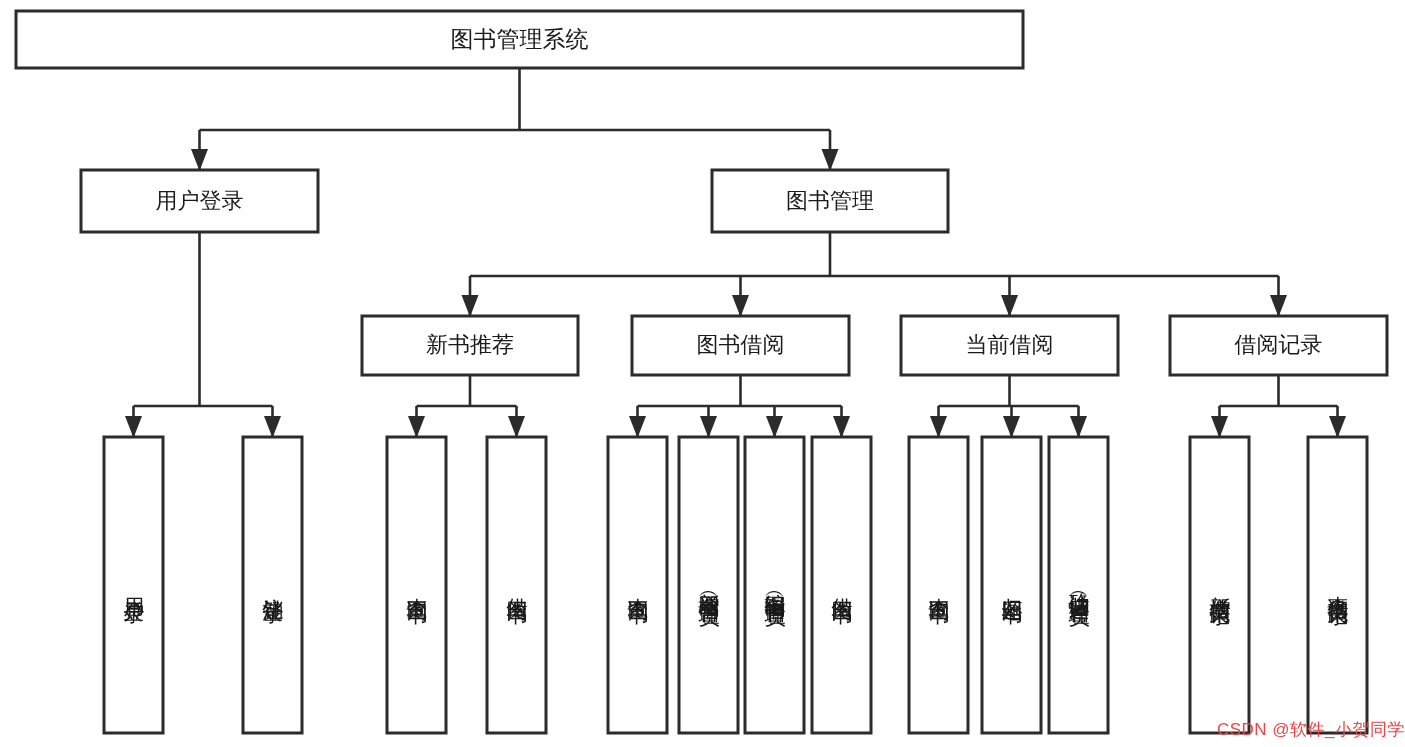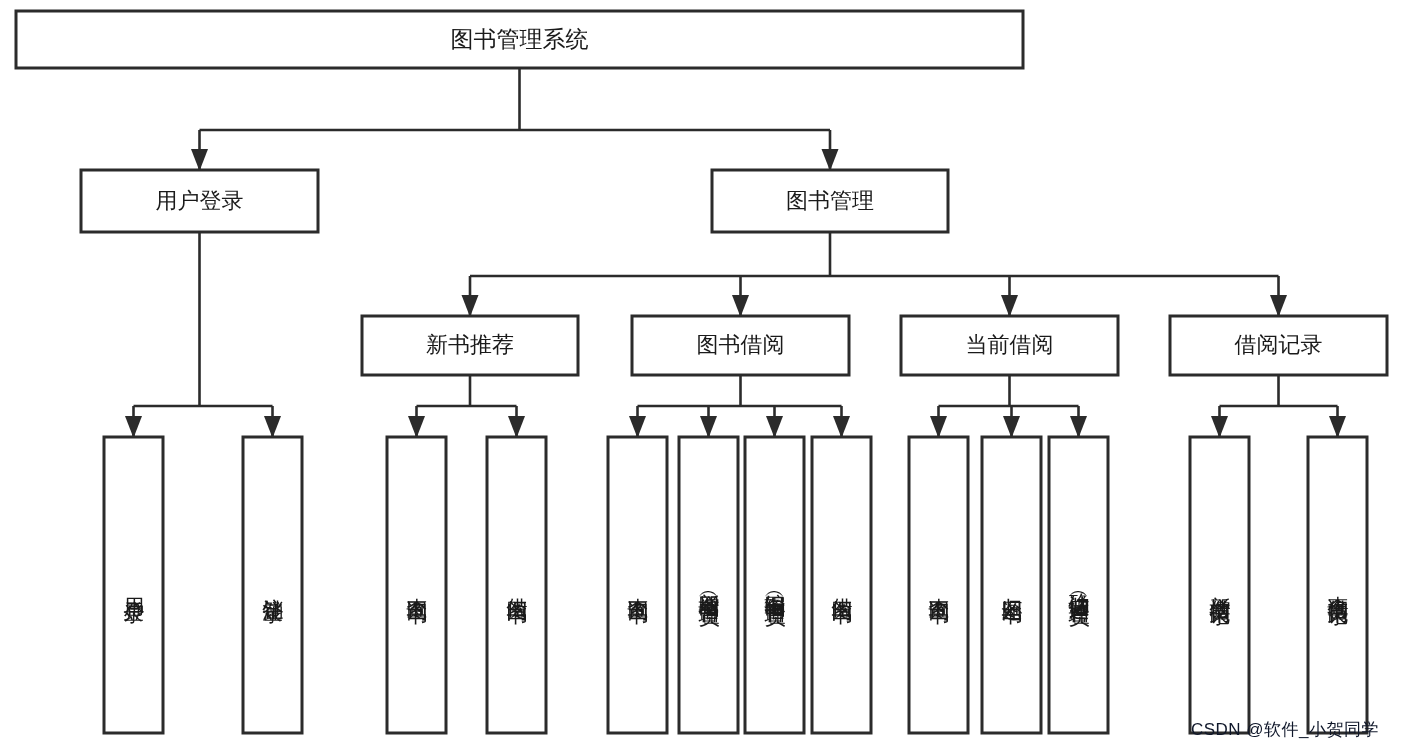--- a/index.html
+++ b/index.html
@@ -68,25 +68,25 @@
     text-orientation: upright;
     font-family: "Liberation Sans", "DejaVu Sans", sans-serif;
     font-size: 21px;
     line-height: 1.18;
     letter-spacing: 2px;
     color: #1a1a1a;
     white-space: nowrap;
   }
   .watermark {
     position: absolute;
-    right: 26px;
+    right: 0;
     bottom: 6px;
     font-family: "Liberation Sans", "DejaVu Sans", sans-serif;
     font-size: 17px;
-    color: #0f172a;
+    color: #ef4444;
     letter-spacing: 0.5px;
     white-space: nowrap;
   }
 </style>
 </head>
 <body>
 
 <div id="diagram-root">
 
   <svg class="diagram-canvas" id="canvas" viewBox="0 0 1405 747" xmlns="http://www.w3.org/2000/svg">

